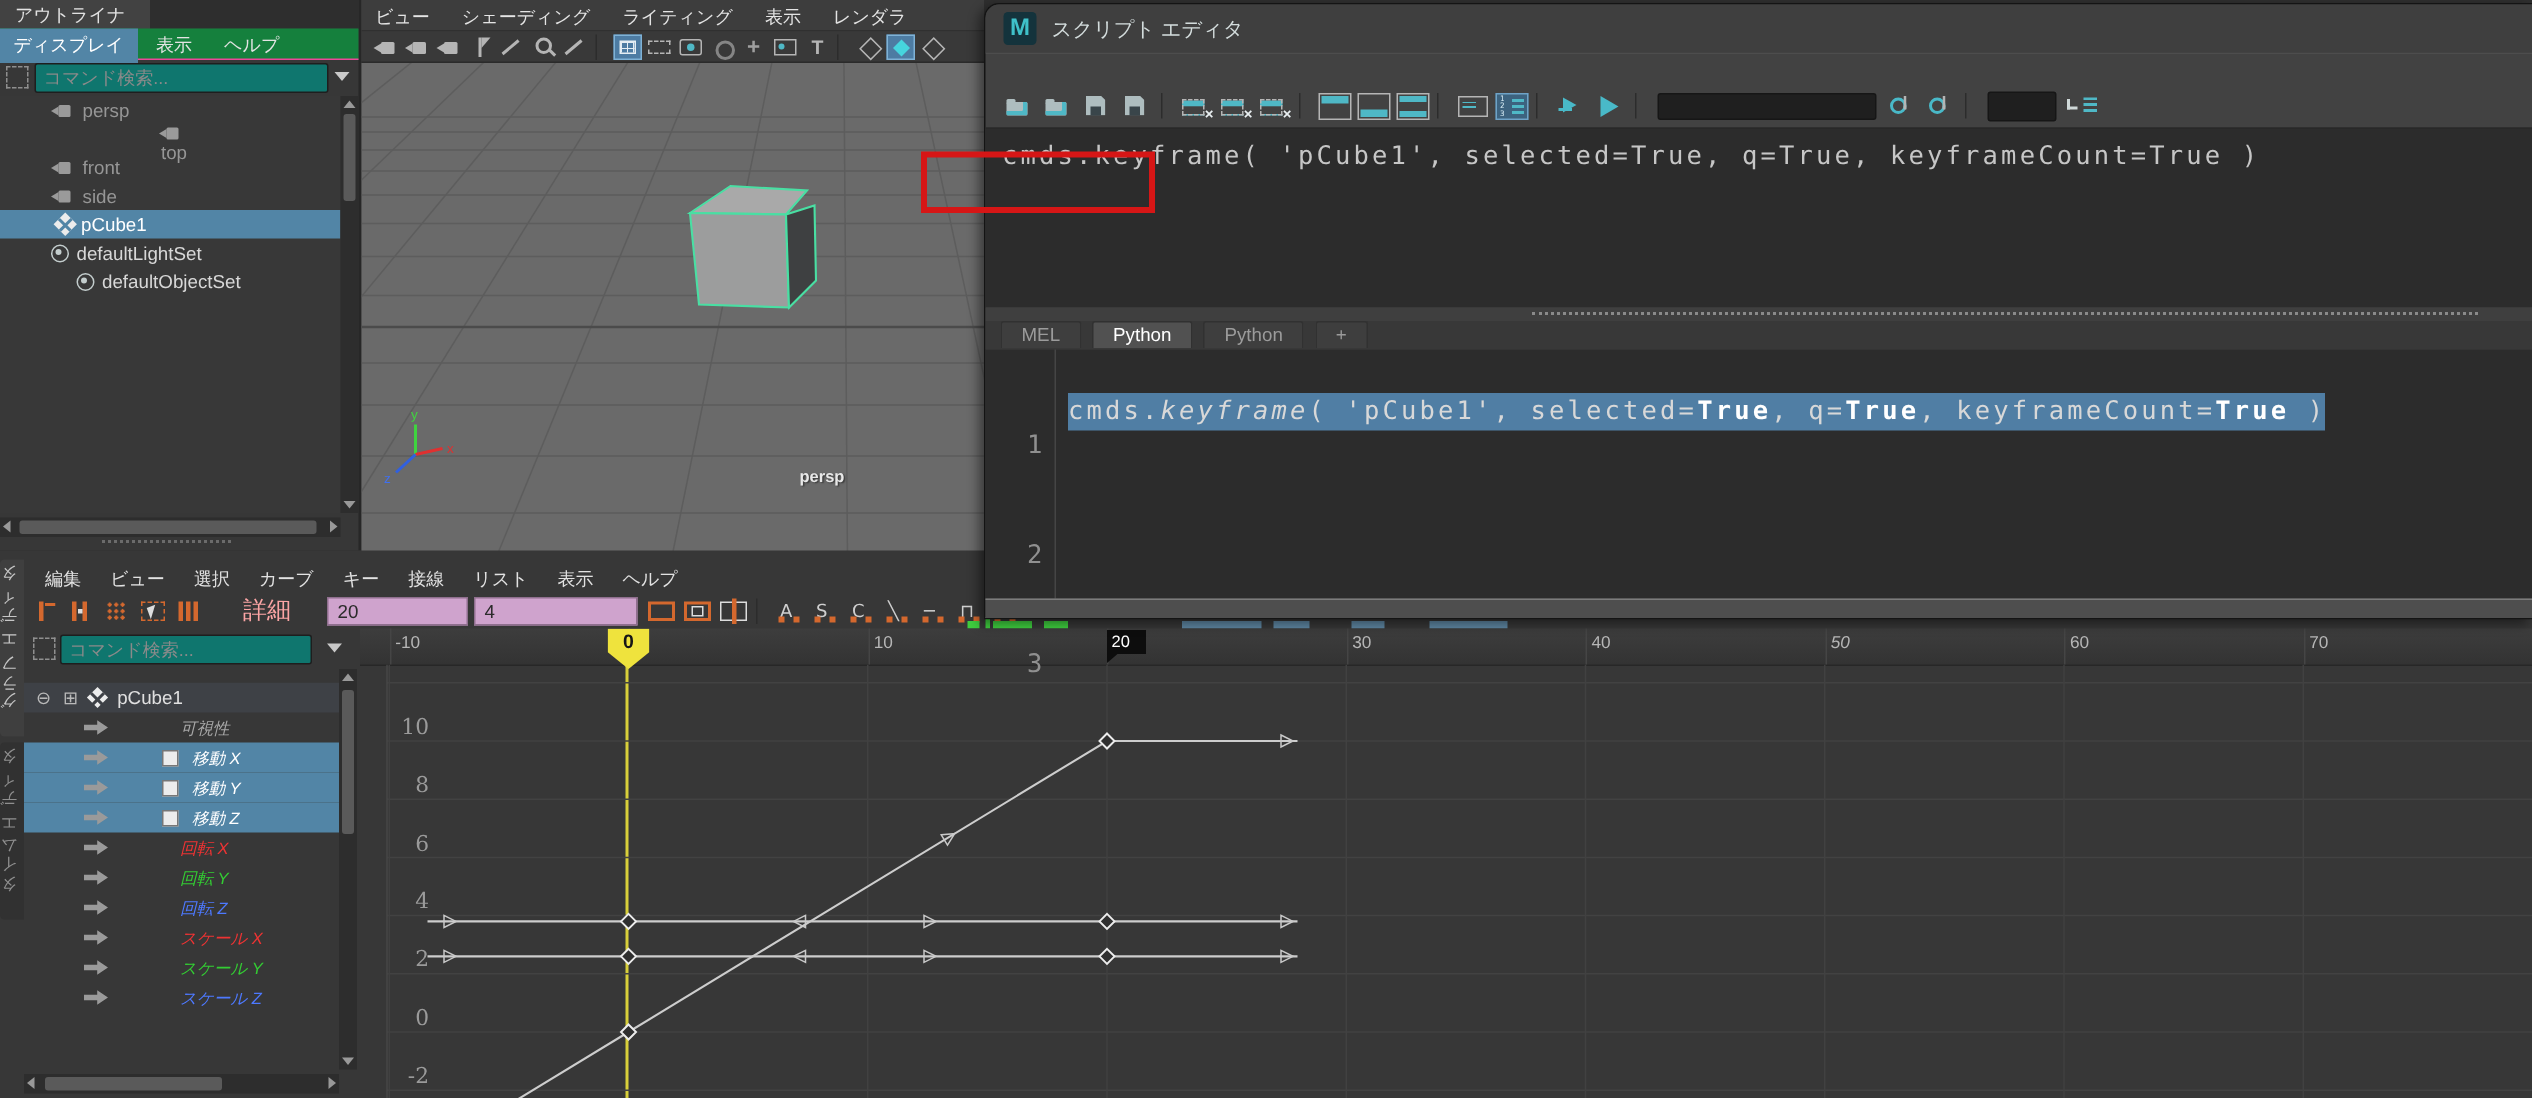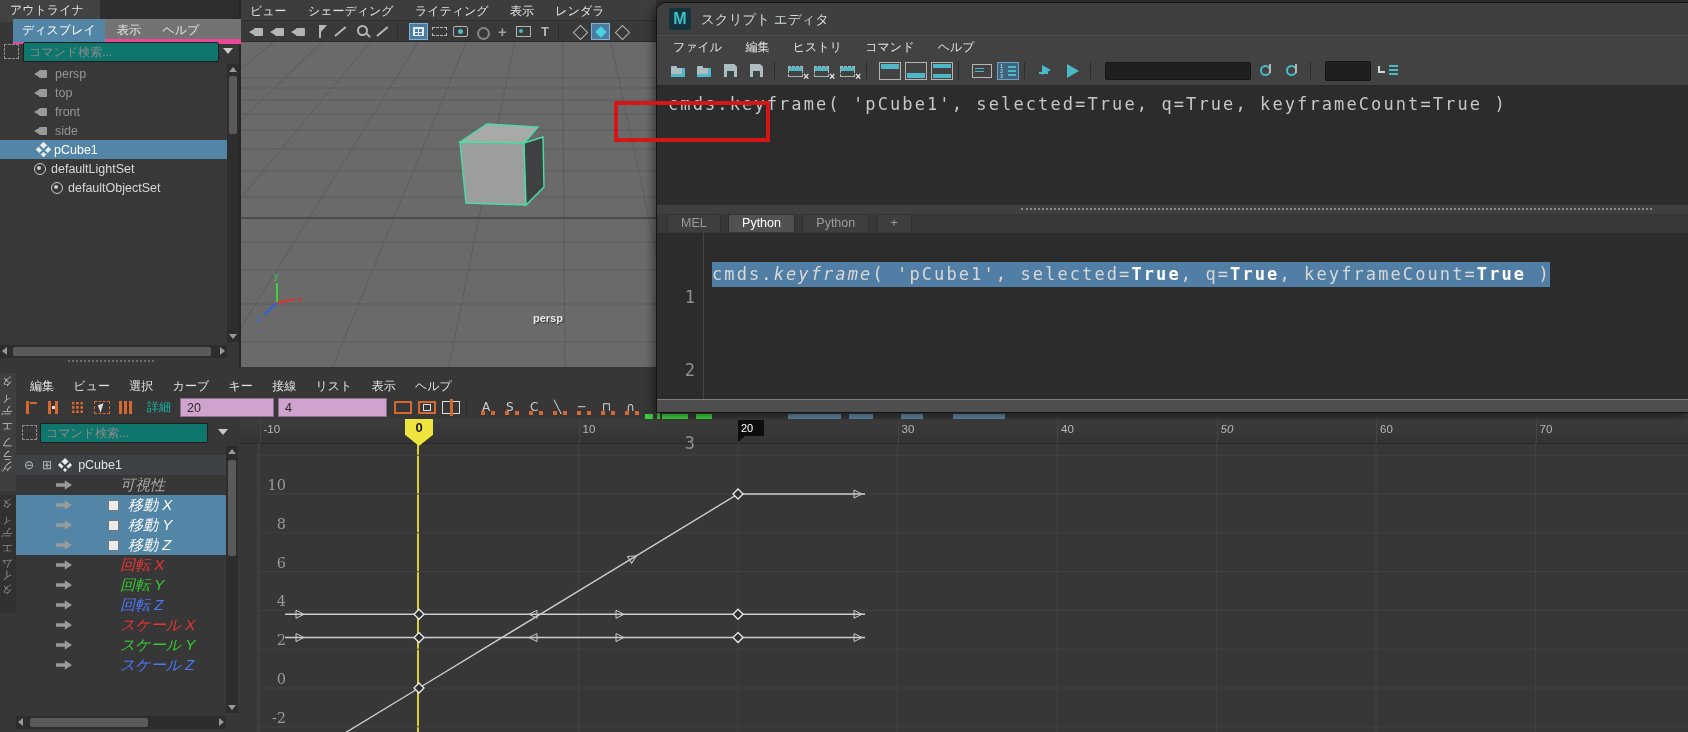--- a/index.html
+++ b/index.html
@@ -4,21 +4,21 @@
 <style>
   html,body{margin:0;padding:0;background:#222}
   #root{position:relative;width:1688px;height:732px;background:#2f2f2f;overflow:hidden;
         font-family:"Liberation Sans",sans-serif;color:#d6d6d6;font-size:12px}
   input{outline:none}
   .caret{width:0;height:0;border-left:5px solid transparent;border-right:5px solid transparent;border-top:6px solid #c9c9c9}
   
   #outliner{position:absolute;left:0;top:0;width:239px;height:367px;background:#373737;border-right:2px solid #272727}
   .ol-tabrow{position:absolute;left:0;top:0;width:100%;height:19px;background:#2e2e2e}
   .ol-tab{display:inline-block;background:#424242;color:#e2e2e2;padding:2px 16px 3px 10px;font-size:12px}
-  .ol-menubar{position:absolute;left:13px;top:19px;width:100%;height:20px;background:#737373;border-bottom:5px solid #ec4899}
+  .ol-menubar{position:absolute;left:0;top:19px;width:100%;height:20px;background:#15803d;border-bottom:1px solid #ec4899}
   .ol-menubar span{display:inline-block;padding:3px 9px;color:#e4e4e4;font-size:12px}
   .ol-menubar span.sel{background:#5285a6;color:#fff}
   .ol-search{position:absolute;left:0;top:41px;width:100%;height:22px}
   .filter-ic{position:absolute;left:4px;top:3px;width:13px;height:13px;border:1px dashed #8f8f8f}
   .searchbox{position:absolute;left:23px;top:1px;width:194px;height:18px;background:#0f766e;border:1px solid #1e1e1e;border-radius:2px}
   .searchbox input{width:100%;height:100%;background:transparent;border:none;color:#cfcfcf;font-size:12px;padding:0 5px;font-family:"Liberation Sans",sans-serif}
   .searchbox input::placeholder{color:#8a8a8a}
   .ol-caret{position:absolute;right:6px;top:7px}
   #ol-list{position:absolute;left:0;top:64px;width:227px;height:278px;background:#383838;overflow:hidden}
   .ol-row{position:relative;height:19px;display:flex;align-items:center}
@@ -148,21 +148,21 @@
   #result-box{position:absolute;left:614px;top:101px;width:156px;height:41px;border:4px solid #d61616;z-index:9;box-sizing:border-box}
   
   #grapheditor{position:absolute;left:0;top:367px;width:1688px;height:365px;background:#373737}
   .ge-sidetab{position:absolute;left:0;width:16px;background:#3f3f3f;color:#c6c6c6;font-size:11px;letter-spacing:1px;
      writing-mode:vertical-rl;transform:rotate(180deg);text-align:center;border-radius:0 3px 3px 0}
   .ge-sidetab.dim{background:#313131;color:#8f8f8f}
   .ge-menubar{position:absolute;left:22px;top:8px;height:20px}
   .ge-menubar span{display:inline-block;padding:3px 8px;color:#e2e2e2;font-size:12px}
   .ge-toolbar{position:absolute;left:18px;top:30px;height:21px;display:flex;align-items:center}
   .ge-toolbar .icon{width:20px;height:17px;margin:0 2px}
-  .ge-details{color:#14b8a6;font-size:12px;padding:2px 7px;margin:0 2px}
+  .ge-details{color:#fca5a5;font-size:16px;padding:2px 7px;margin:0 17px}
   .pink{height:19px;background:#cfa3cd;border:1px solid #8f6f8e;color:#2b2b2b;font-size:12.5px;padding:0 6px;box-sizing:border-box;margin-right:4px}
   #ge-ruler{position:absolute;left:240px;top:52px;width:1448px;height:24px;background:linear-gradient(#3d3d3d,#333);border-bottom:1px solid #272727}
   .rt-line{position:absolute;top:0;width:1px;height:24px;background:#454545}
   .rt-lbl{position:absolute;top:4px;font-size:11.5px;color:#b6b6b6}
   .ge-marker{position:absolute;left:405px;top:52px;width:28px;height:27px;background:#efe33d;z-index:3;
      clip-path:polygon(0 0,100% 0,100% 58%,50% 100%,0 58%);color:#161616;font:bold 13px/17px "Liberation Sans",sans-serif;text-align:center}
   .ge-playline{position:absolute;left:417px;top:74px;width:2px;height:291px;background:#d8cf3a;z-index:1}
   .ge-flag{position:absolute;left:738px;top:53px;width:23px;height:16px;background:#0d0d0d;color:#fff;font-size:11px;padding-left:3px;line-height:16px;z-index:2}
   .ge-flag::after{content:"";position:absolute;left:0;top:100%;border-top:6px solid #0d0d0d;border-right:7px solid transparent}
   .sliver{position:absolute;height:5px;top:47px}
@@ -173,21 +173,21 @@
   #ge-tree{position:absolute;left:16px;top:88px;width:210px;height:258px;overflow:hidden}
   .ge-hdr{height:20px;background:#3e4146;display:flex;align-items:center;color:#e0e0e0;font-size:12.5px}
   .ge-hdr .g{color:#b9b9b9;margin-left:8px;font-size:12px}
   .ge-hdr .cube-ic{--bgc:#3e4146;margin-left:8px;width:10px;height:10px}
   .ge-hdr .nm{margin-left:8px}
   .ge-row{height:20px;display:flex;align-items:center;position:relative}
   .ge-row.sel{background:#5285a6}
   .key-ic{position:absolute;left:40px;width:16px;height:10px;background:#9a9a9a;
      clip-path:polygon(0 32%,55% 32%,55% 2%,100% 50%,55% 98%,55% 68%,0 68%)}
   .ge-row .sq{position:absolute;left:92px;width:9px;height:9px;background:#ececec;border:1px solid #777}
-  .ge-row .lb{position:absolute;left:104px;font-size:15px;font-style:italic}
+  .ge-row .lb{position:absolute;left:104px;font-size:11px;font-style:italic}
   .ge-row.sel .lb{left:112px;font-style:italic}
   .ge-vscroll{position:absolute;left:226px;top:79px;width:12px;height:267px;background:#2d2d2d}
   .ge-vscroll .handle{position:absolute;left:2px;top:14px;width:8px;height:96px;background:#5a5a5a;border-radius:2px}
   .ge-hscroll{position:absolute;left:16px;top:349px;width:210px;height:13px;background:#2d2d2d}
   .ge-hscroll .handle{position:absolute;left:14px;top:2px;width:118px;height:9px;background:#5a5a5a;border-radius:2px}
   #ge-vlabels span{position:absolute;width:46px;text-align:right;font-family:"DejaVu Serif",serif;font-size:14.5px;color:#9a9a9a}
   #curves-svg{position:absolute;left:240px;top:76px;z-index:2}
 </style>
 </head>
 <body>
@@ -208,21 +208,21 @@
       <span class="searchbox">
         <input placeholder="コマンド検索..." style="">
       </span>
       <span class="caret ol-caret"></span>
     </div>
     <div id="ol-list">
         <div class="ol-row mut" style="padding-left: 34px;">
           <span class="p-cam-mini"></span>
           <span class="ol-lbl">persp</span>
         </div>
-        <div class="ol-row mut" style="padding-left: 34px;">
+        <div class="ol-row mut" style=" flex-direction: column;">
           <span class="p-cam-mini"></span>
           <span class="ol-lbl">top</span>
         </div>
         <div class="ol-row mut" style="padding-left: 34px;">
           <span class="p-cam-mini"></span>
           <span class="ol-lbl">front</span>
         </div>
         <div class="ol-row mut" style="padding-left: 34px;">
           <span class="p-cam-mini"></span>
           <span class="ol-lbl">side</span>
@@ -515,27 +515,20 @@
         <path d="M419,632.56 L424,637.56 L419,642.56 L414,637.56 Z" fill="#2f2f2f" stroke="#ececec" stroke-width="1.3"></path>
         <path d="M738,632.56 L743,637.56 L738,642.56 L733,637.56 Z" fill="#2f2f2f" stroke="#ececec" stroke-width="1.3"></path>
       </svg>
   </div>
 
   <div id="scripteditor">
     <div class="se-title">
       <span class="m-logo">M</span>
       <span class="t">スクリプト エディタ</span>
     </div>
-    <div class="se-menubar">
-      <span>ファイル</span>
-      <span>編集</span>
-      <span>ヒストリ</span>
-      <span>コマンド</span>
-      <span>ヘルプ</span>
-    </div>
     <div class="se-toolbar">
       <span style="display:flex">
           <span class="icon p-folder"></span>
           <span class="icon p-folder"></span>
           <span class="icon p-save"></span>
           <span class="icon p-save"></span>
           <span class="tsep"></span>
           <span class="icon p-clear"></span>
           <span class="icon p-clear"></span>
           <span class="icon p-clear"></span>

